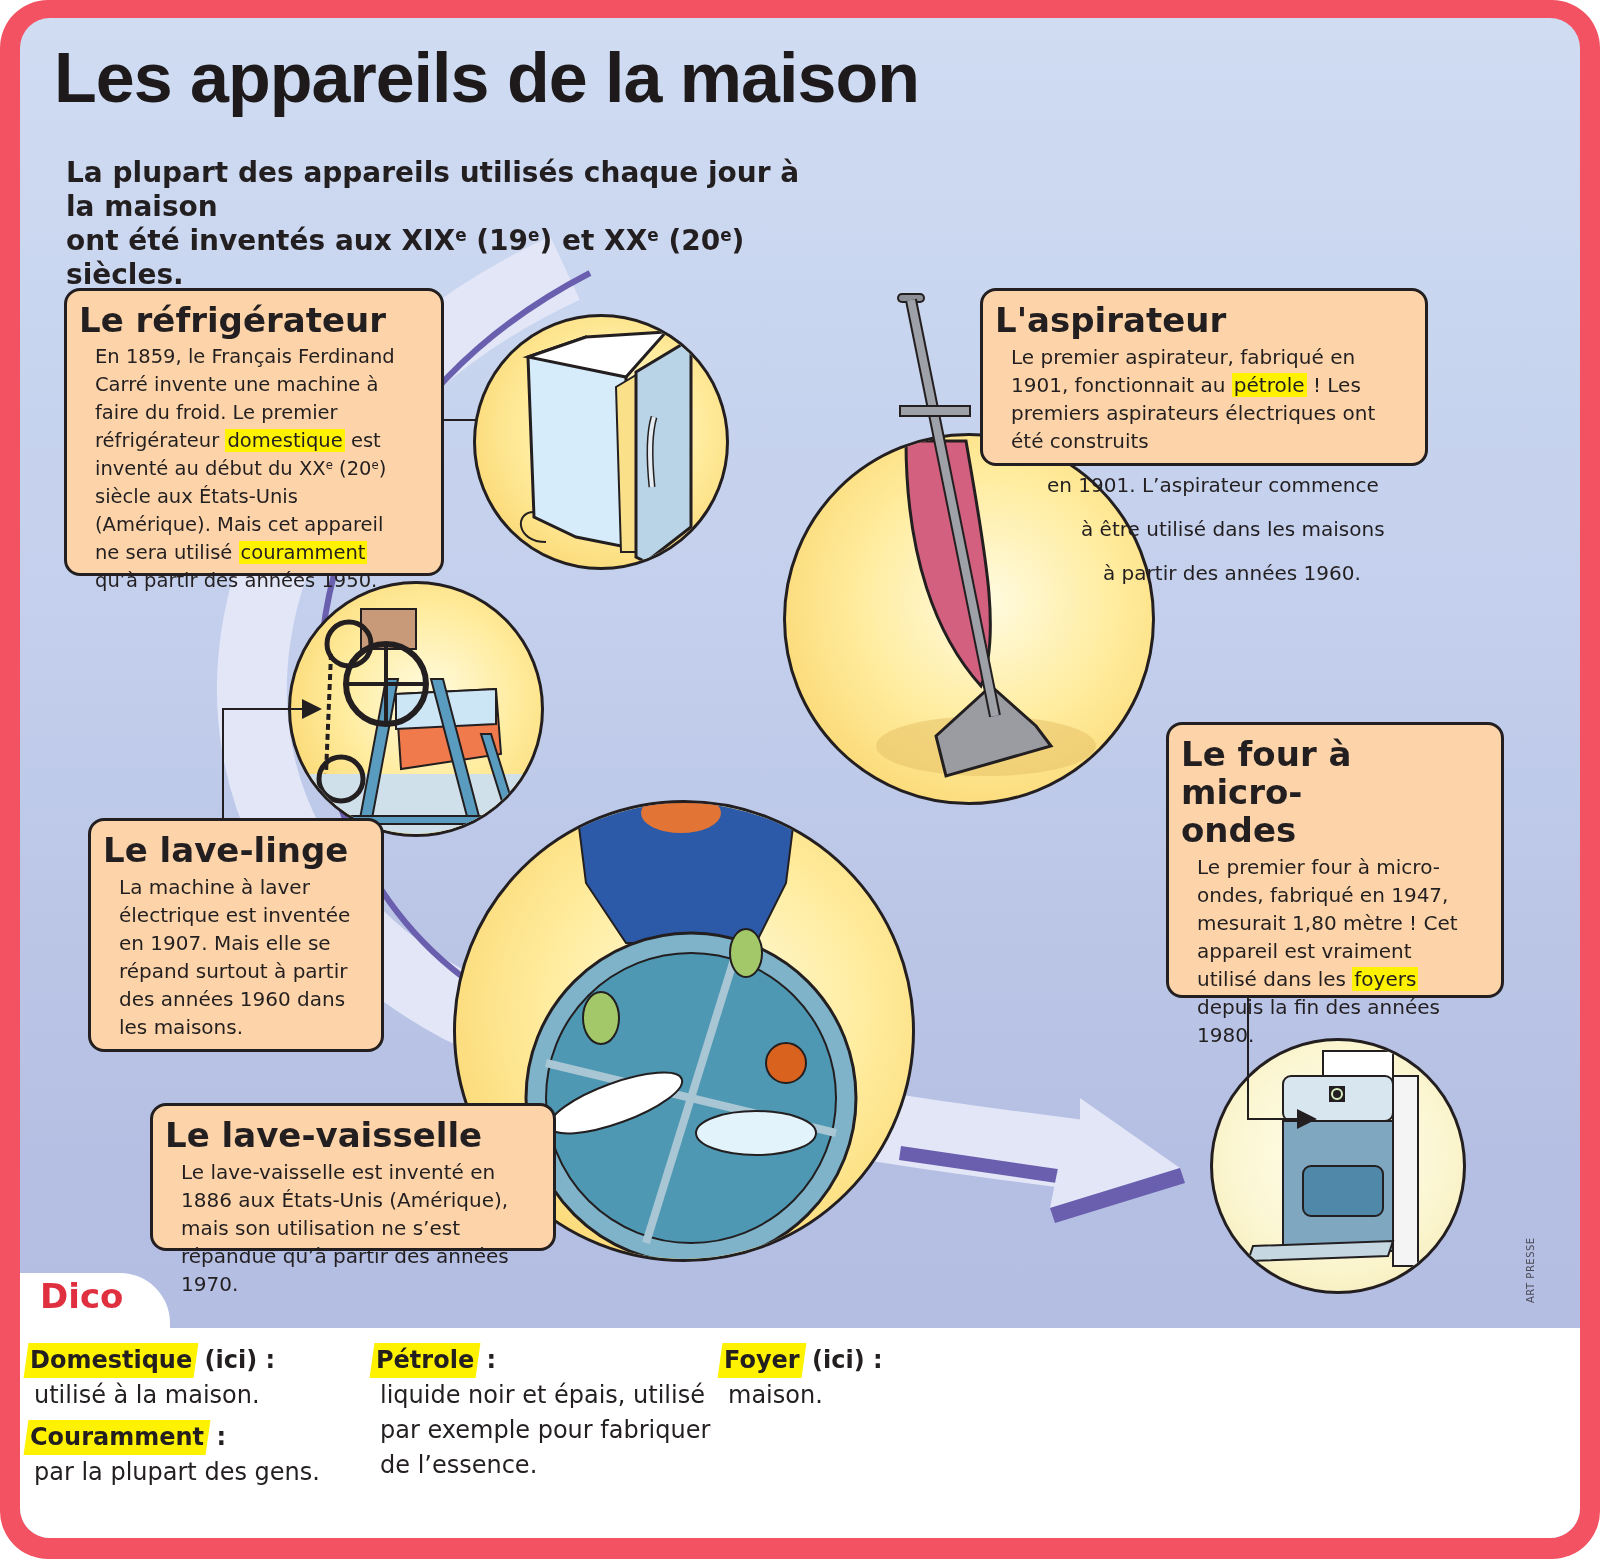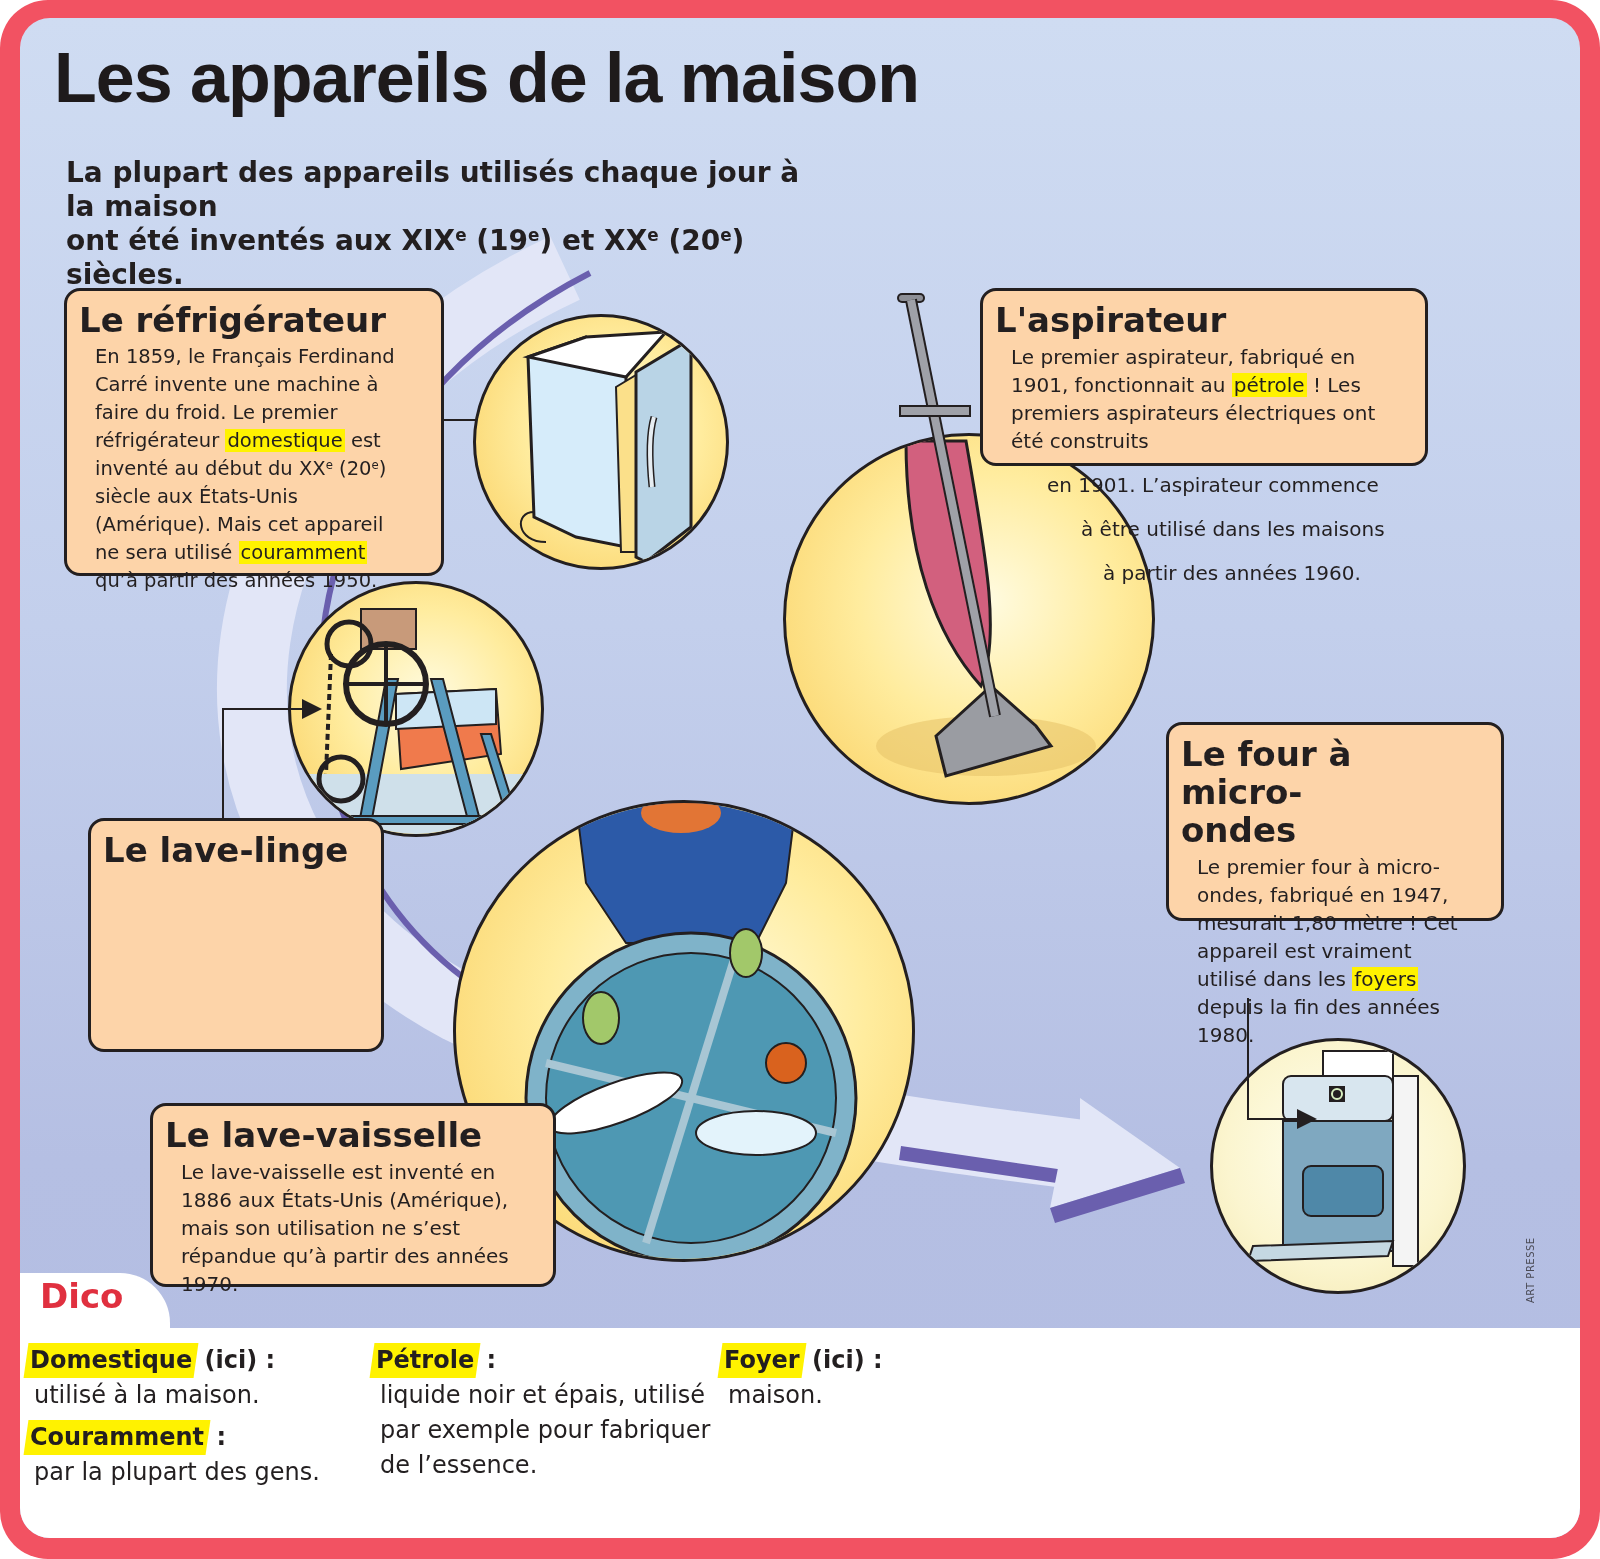--- a/index.html
+++ b/index.html
@@ -86,20 +86,21 @@
       <circle cx="50" cy="195" r="22" fill="none" stroke="#231f20" stroke-width="5"></circle>
       <path d="M 40 70 L 35 190" stroke="#231f20" stroke-width="4" stroke-dasharray="6,4"></path>
     </svg>
   </div>
   <div class="pointer-line" style="left:202px; top:690px; width:2px; height:110px;"></div>
   <div class="pointer-line" style="left:202px; top:690px; width:82px; height:2px;"></div>
   <div class="pointer-head" style="left:282px; top:681px;"></div>
 
   <div class="box" style="left:68px; top:800px; width:296px; height:234px; padding:10px 12px;">
     <h2>Le lave-linge</h2>
+    <p style="margin-top:4px;">La machine à laver électrique est inventée en 1907. Mais elle se répand surtout à partir des années 1960 dans les maisons.</p>
   </div>
 
   <div class="circle" style="left:763px; top:415px; width:372px; height:372px;">
     <svg width="372" height="372">
       <ellipse cx="200" cy="310" rx="110" ry="30" fill="#e8c56a" opacity="0.6"></ellipse>
       <path d="M 120 5 C 120 120, 150 200, 195 250 C 215 200, 200 120, 180 5 Z" fill="#d2607e" stroke="#231f20" stroke-width="3"></path>
       <path d="M 150 300 L 205 250 L 250 290 L 265 310 L 160 340 Z" fill="#9a9ca2" stroke="#231f20" stroke-width="3"></path>
     </svg>
   </div>
   <svg width="200" height="500" style="position:absolute; left:870px; top:268px;">
@@ -111,21 +112,21 @@
   </svg>
 
   <div class="box" style="left:960px; top:270px; width:448px; height:178px; padding:10px 12px;">
     <h2>L'aspirateur</h2>
     <p style="margin-top:4px;"><span>Le premier aspirateur, fabriqué en 1901, fonctionnait au </span><span class="hl">pétrole</span><span> ! Les premiers aspirateurs électriques ont été construits</span></p>
     <p style="padding-left:36px;">en 1901. L’aspirateur commence</p>
     <p style="padding-left:70px;">à être utilisé dans les maisons</p>
     <p style="padding-left:92px;">à partir des années 1960.</p>
   </div>
 
-  <div class="box" style="left:1146px; top:704px; width:338px; height:199px; padding:10px 12px;">
+  <div class="box" style="left:1146px; top:704px; width:338px; height:276px; padding:10px 12px;">
     <h2 style="width:200px;">Le four à micro-ondes</h2>
     <p style="margin-top:4px;"><span>Le premier four à micro-ondes, fabriqué en 1947, mesurait 1,80 mètre ! Cet appareil est vraiment utilisé dans les </span><span class="hl">foyers</span><span> depuis la fin des années 1980.</span></p>
   </div>
 
   <div class="circle" style="left:1190px; top:1020px; width:256px; height:256px; background:radial-gradient(circle at 50% 45%, #fffff0 0%, #fbf5cf 60%, #f3e8b0 100%);">
     <svg width="256" height="256">
       <rect x="110" y="10" width="70" height="30" fill="#ffffff" stroke="#231f20" stroke-width="2"></rect>
       <rect x="70" y="35" width="110" height="45" rx="8" fill="#d8e6ef" stroke="#231f20" stroke-width="2"></rect>
       <rect x="116" y="45" width="16" height="16" fill="#231f20"></rect>
       <circle cx="124" cy="53" r="5" fill="none" stroke="#d8f0c0" stroke-width="2"></circle>
@@ -148,21 +149,21 @@
       <line x1="90" y1="260" x2="380" y2="330" stroke="#a8c6d4" stroke-width="8"></line>
       <line x1="280" y1="150" x2="190" y2="440" stroke="#a8c6d4" stroke-width="8"></line>
       <ellipse cx="160" cy="300" rx="70" ry="20" fill="#ffffff" stroke="#231f20" stroke-width="2" transform="rotate(-20 160 300)"></ellipse>
       <ellipse cx="300" cy="330" rx="60" ry="22" fill="#e3f3fb" stroke="#231f20" stroke-width="2"></ellipse>
       <circle cx="330" cy="260" r="20" fill="#d9621e" stroke="#231f20" stroke-width="2"></circle>
       <ellipse cx="145" cy="215" rx="18" ry="26" fill="#a2c86a" stroke="#231f20" stroke-width="2"></ellipse>
       <ellipse cx="290" cy="150" rx="16" ry="24" fill="#a2c86a" stroke="#231f20" stroke-width="2"></ellipse>
     </svg>
   </div>
 
-  <div class="box" style="left:130px; top:1085px; width:406px; height:184px; padding:10px 12px;">
+  <div class="box" style="left:130px; top:1085px; width:406px; height:148px; padding:10px 12px;">
     <h2>Le lave-vaisselle</h2>
     <p style="margin-top:4px;">Le lave-vaisselle est inventé en 1886 aux États-Unis (Amérique), mais son utilisation ne s’est répandue qu’à partir des années 1970.</p>
   </div>
 
   <div class="credit">ART PRESSE</div>
 
   <div class="dico-bg"></div>
   <div class="dico-tab"></div>
   <div class="dico-label">Dico</div>
 

